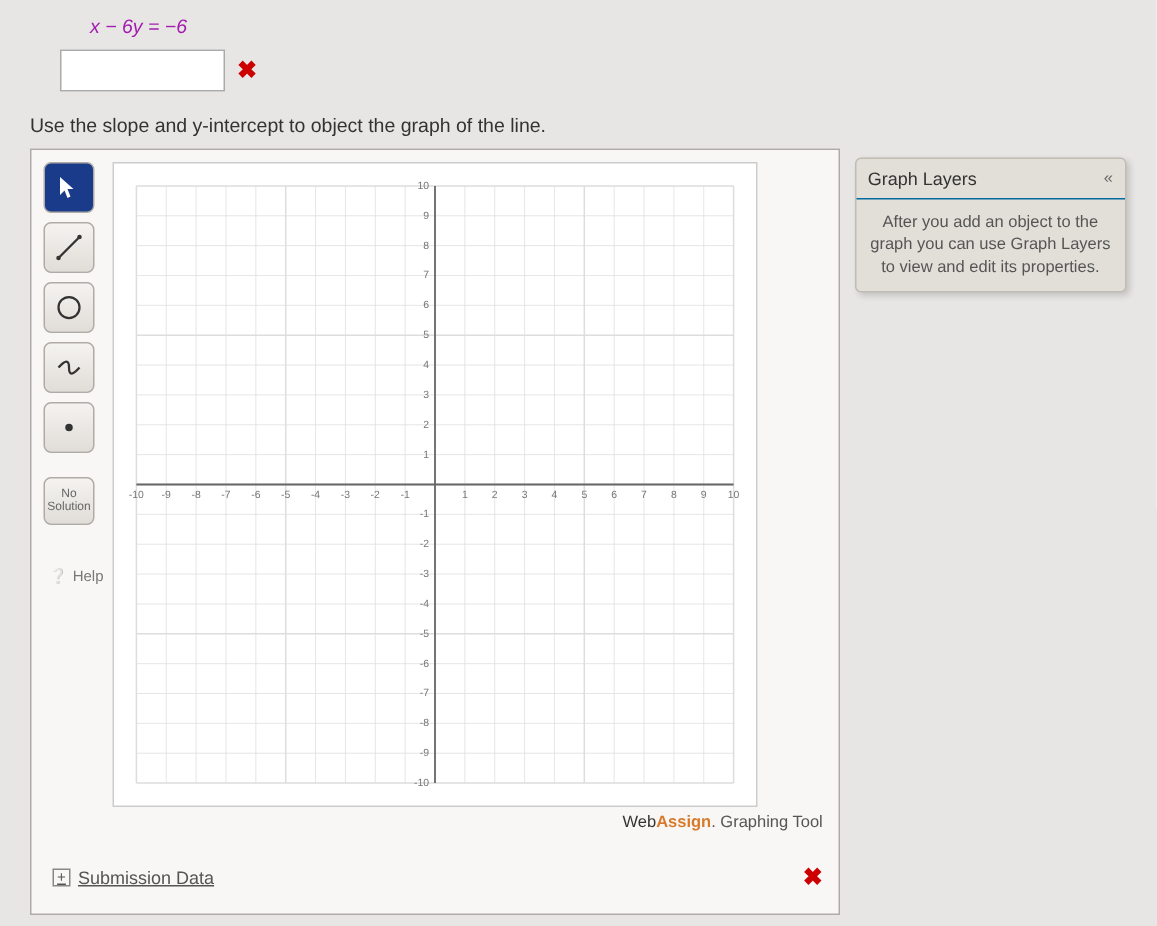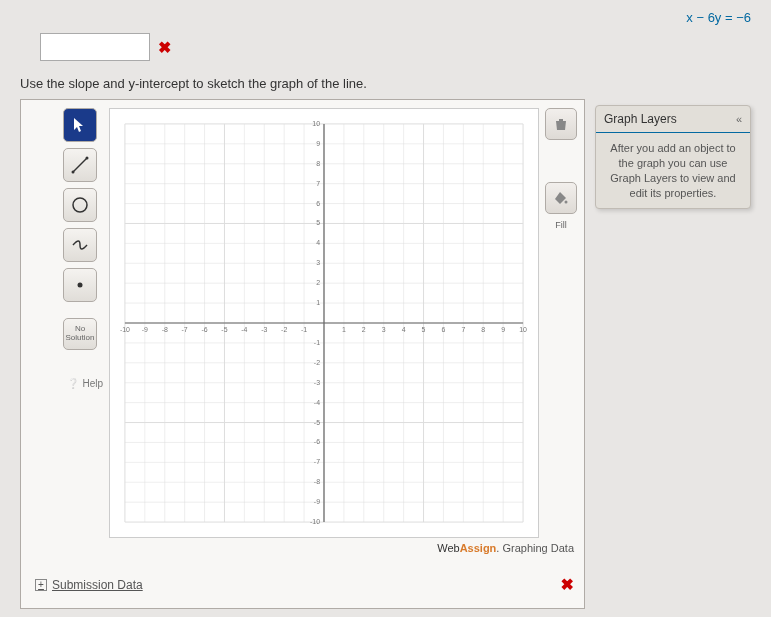--- a/index.html
+++ b/index.html
@@ -7,37 +7,37 @@
     margin: 0;
     padding: 10px 20px;
     font-family: Arial, sans-serif;
     font-size: 13px;
     color: #444;
     background: #e8e6e4;
     width: 771px;
   }
   .q1 { margin-bottom: 15px; }
   .q-text { color: #333; margin-bottom: 5px; }
-  .eq { color: #0369a1; padding-left: 40px; margin-bottom: 8px; text-align: right; }
+  .eq { font-style: italic; color: #a21caf; padding-left: 40px; margin-bottom: 8px; }
   .answer-row { display: flex; align-items: center; gap: 8px; padding-left: 20px; }
   .answer-input {
     width: 110px; height: 28px;
     border: 1px solid #aaa; background: #fff;
   }
   .x-mark { color: #c00; font-weight: bold; font-size: 16px; }
   .q2 { margin-top: 15px; }
   .graph-wrap { display: flex; align-items: flex-start; gap: 10px; margin-top: 8px; }
   .graph-container {
     width: 565px;
     border: 1px solid #b0aba6;
     background: #f8f7f5;
     position: relative;
   }
   .graph-main { display: flex; padding: 8px 8px 2px 8px; }
-  .toolbar { width: 40px; margin-left: 34px; }
+  .toolbar { width: 40px; }
   .tool-btn {
     width: 34px; height: 34px;
     margin-bottom: 6px;
     border: 1px solid #b0aba6;
     border-radius: 5px;
     background: linear-gradient(#f5f3f0,#e0ddd8);
     display: flex; align-items: center; justify-content: center;
     font-size: 15px; color: #333;
     cursor: pointer;
   }
@@ -93,21 +93,21 @@
 
 <div class="q1">
   <div class="eq">x − 6y = −6</div>
   <div class="answer-row">
     <input class="answer-input" type="text" style="">
     <span class="x-mark">✖</span>
   </div>
 </div>
 
 <div class="q2">
-  <div class="q-text">Use the slope and y-intercept to sketch the graph of the line.</div>
+  <div class="q-text">Use the slope and y-intercept to object the graph of the line.</div>
   <div class="graph-wrap">
     <div class="graph-container">
       <div class="graph-main">
         <div class="toolbar">
           <div class="tool-btn active" title="Pointer">
             <svg width="14" height="16" viewBox="0 0 14 16">
                 <path fill="#fff" d="M1 1 L1 13 L4 10 L6 15 L8 14 L6 9 L10 9 Z"></path>
               </svg>
           </div>
           <div class="tool-btn" title="Line">
@@ -223,38 +223,23 @@
               <text x="211" y="137" font-size="7" fill="#777" text-anchor="end">4</text>
               <text x="211" y="117" font-size="7" fill="#777" text-anchor="end">5</text>
               <text x="211" y="97" font-size="7" fill="#777" text-anchor="end">6</text>
               <text x="211" y="77" font-size="7" fill="#777" text-anchor="end">7</text>
               <text x="211" y="57" font-size="7" fill="#777" text-anchor="end">8</text>
               <text x="211" y="37" font-size="7" fill="#777" text-anchor="end">9</text>
               <text x="211" y="17" font-size="7" fill="#777" text-anchor="end">10</text>
             </svg>
         </div>
 
-        <div class="side-tools">
-          <div class="side-btn" title="Delete">
-            <svg width="14" height="14" viewBox="0 0 14 14">
-                <path fill="#888" d="M2 4 h10 l-1 9 h-8 z M5 2 h4 v2 h-4 z"></path>
-              </svg>
-          </div>
-          <div style="height:30px"></div>
-          <div class="side-btn" title="Fill">
-            <svg width="14" height="14" viewBox="0 0 14 14">
-                <path fill="#888" d="M6 1 L12 7 L6 13 L1 8 Z"></path>
-                <circle cx="12" cy="11" r="1.5" fill="#888"></circle>
-              </svg>
-          </div>
-          <div class="side-label">Fill</div>
-        </div>
       </div>
       <div class="graph-footer">
-        <span class="wa">Web</span><span class="orange">Assign</span><span>. Graphing Data</span>
+        <span class="wa">Web</span><span class="orange">Assign</span><span>. Graphing Tool</span>
       </div>
       <div class="sub-row">
         <span class="sub-link">
           <span class="plus-box">+</span>
           <span>Submission Data</span>
         </span>
         <span class="x-mark">✖</span>
       </div>
     </div>
 

